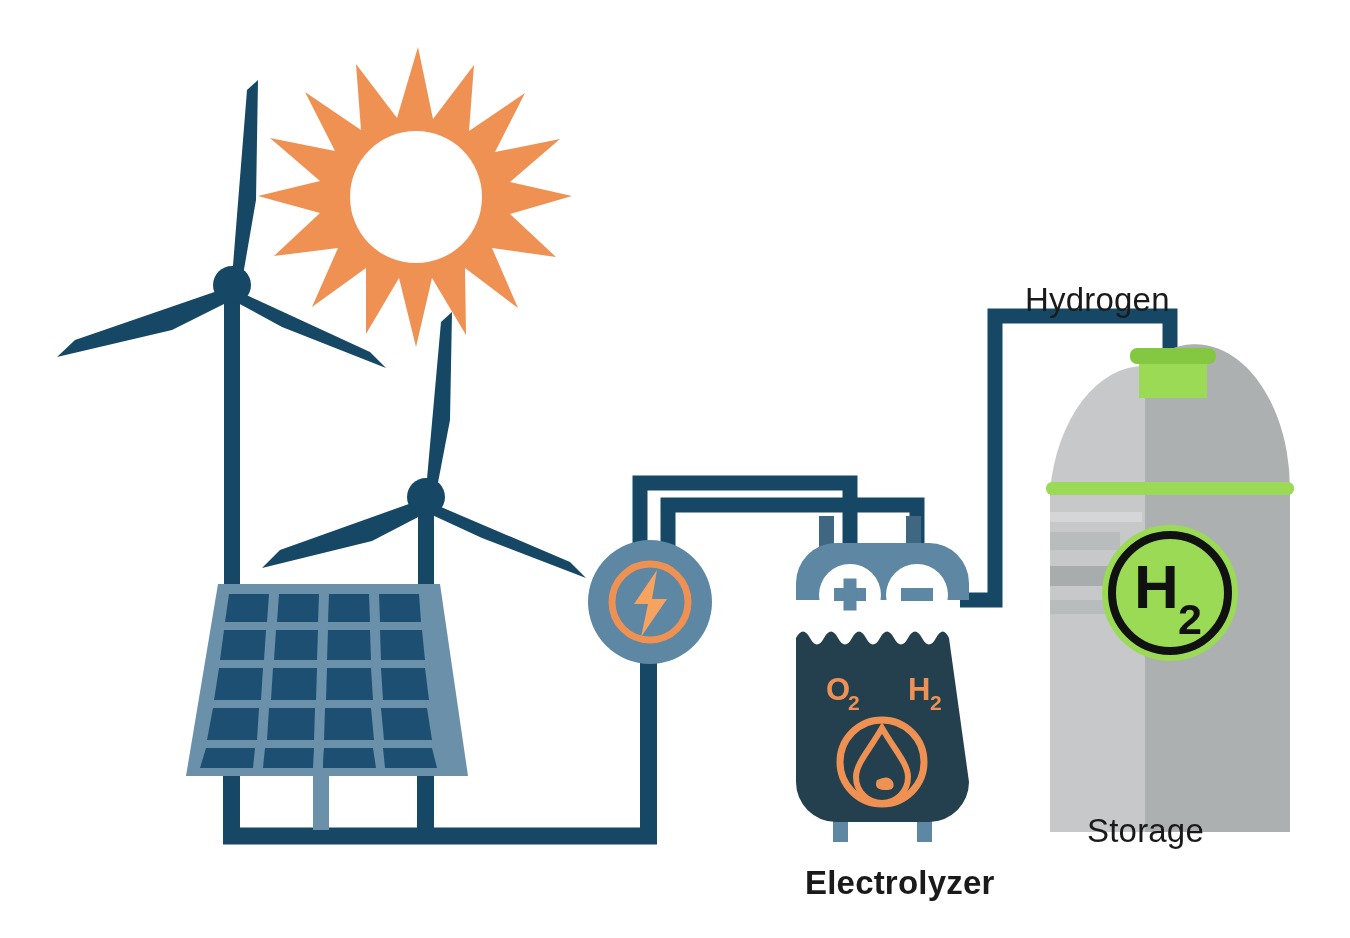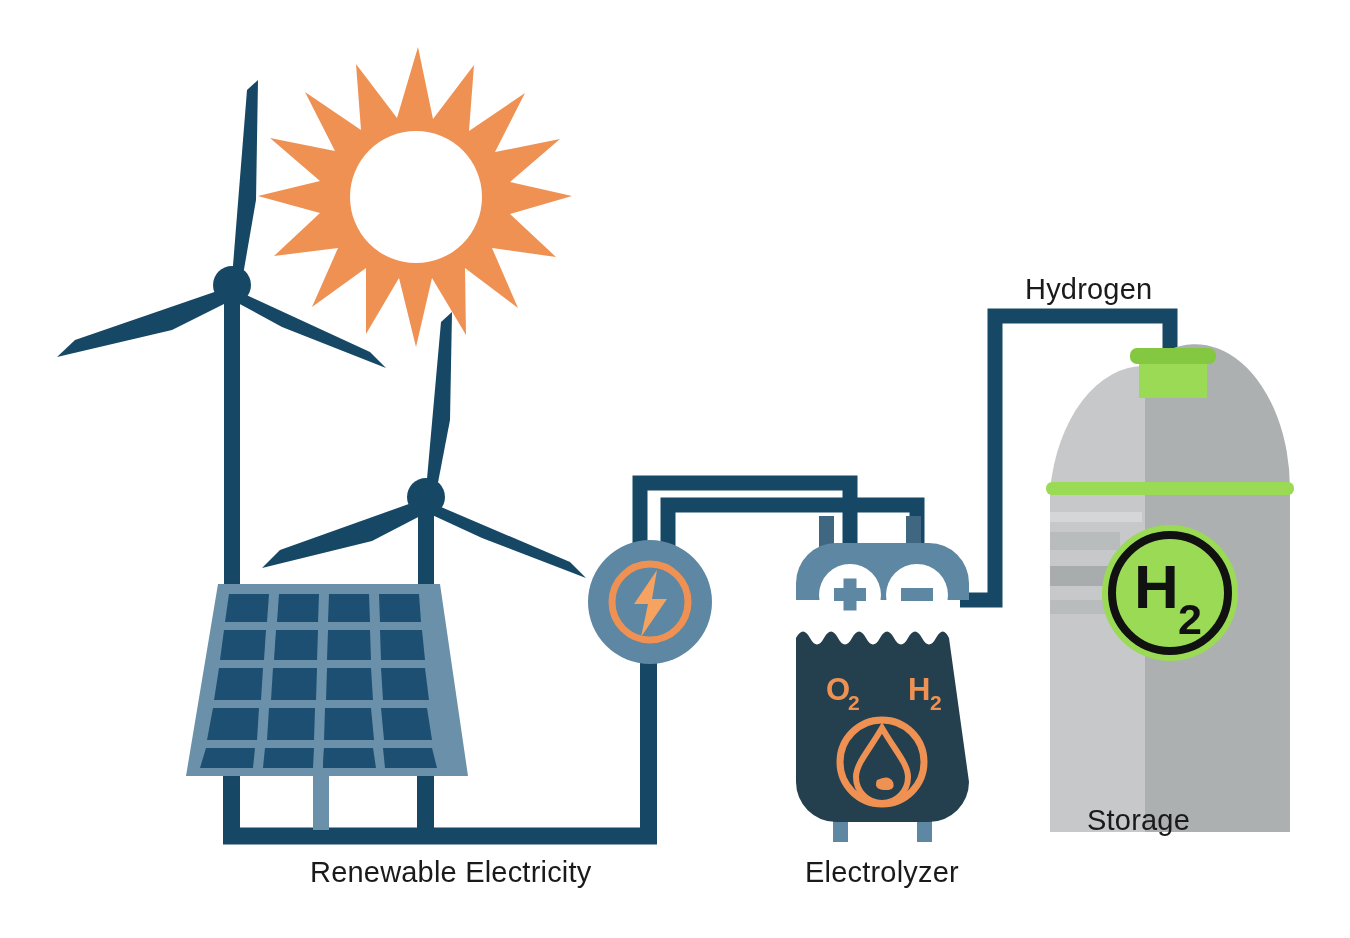--- a/index.html
+++ b/index.html
@@ -24,33 +24,35 @@
     position: absolute;
     left: 0;
     top: 0;
     width: 1350px;
     height: 938px;
   }
   .lbl {
     position: absolute;
     color: #1a1a1a;
     font-family: "Liberation Sans", sans-serif;
-    font-size: 29px;
+    font-size: 33px;
     font-weight: 400;
     letter-spacing: 0.2px;
     white-space: nowrap;
     line-height: 1;
+    margin-top: 8px;
   }
   #label-renewable {
     left: 310px;
     top: 858px;
   }
   #label-electrolyzer {
     left: 805px;
     top: 858px;
+    font-weight: bold;
   }
   #label-storage {
     left: 1087px;
     top: 806px;
   }
   #label-hydrogen {
     left: 1025px;
     top: 275px;
   }
 </style>
@@ -201,17 +203,16 @@
 
       <circle cx="1170" cy="593" r="68" fill="#9ada55"></circle>
       <circle cx="1170" cy="593" r="58" fill="#9ada55" stroke="#111111" stroke-width="8"></circle>
       <text x="1134" y="608" font-family="Liberation Sans, sans-serif" font-size="62" font-weight="bold" fill="#111111">H</text>
       <text x="1178" y="634" font-family="Liberation Sans, sans-serif" font-size="43" font-weight="bold" fill="#111111">2</text>
     </g>
 
   </svg>
 
   <div class="lbl" id="label-hydrogen">Hydrogen</div>
-  <div class="lbl" id="label-renewable">Renewable Electricity</div>
   <div class="lbl" id="label-electrolyzer">Electrolyzer</div>
   <div class="lbl" id="label-storage">Storage</div>
 
 </div>
 
 </body></html>

